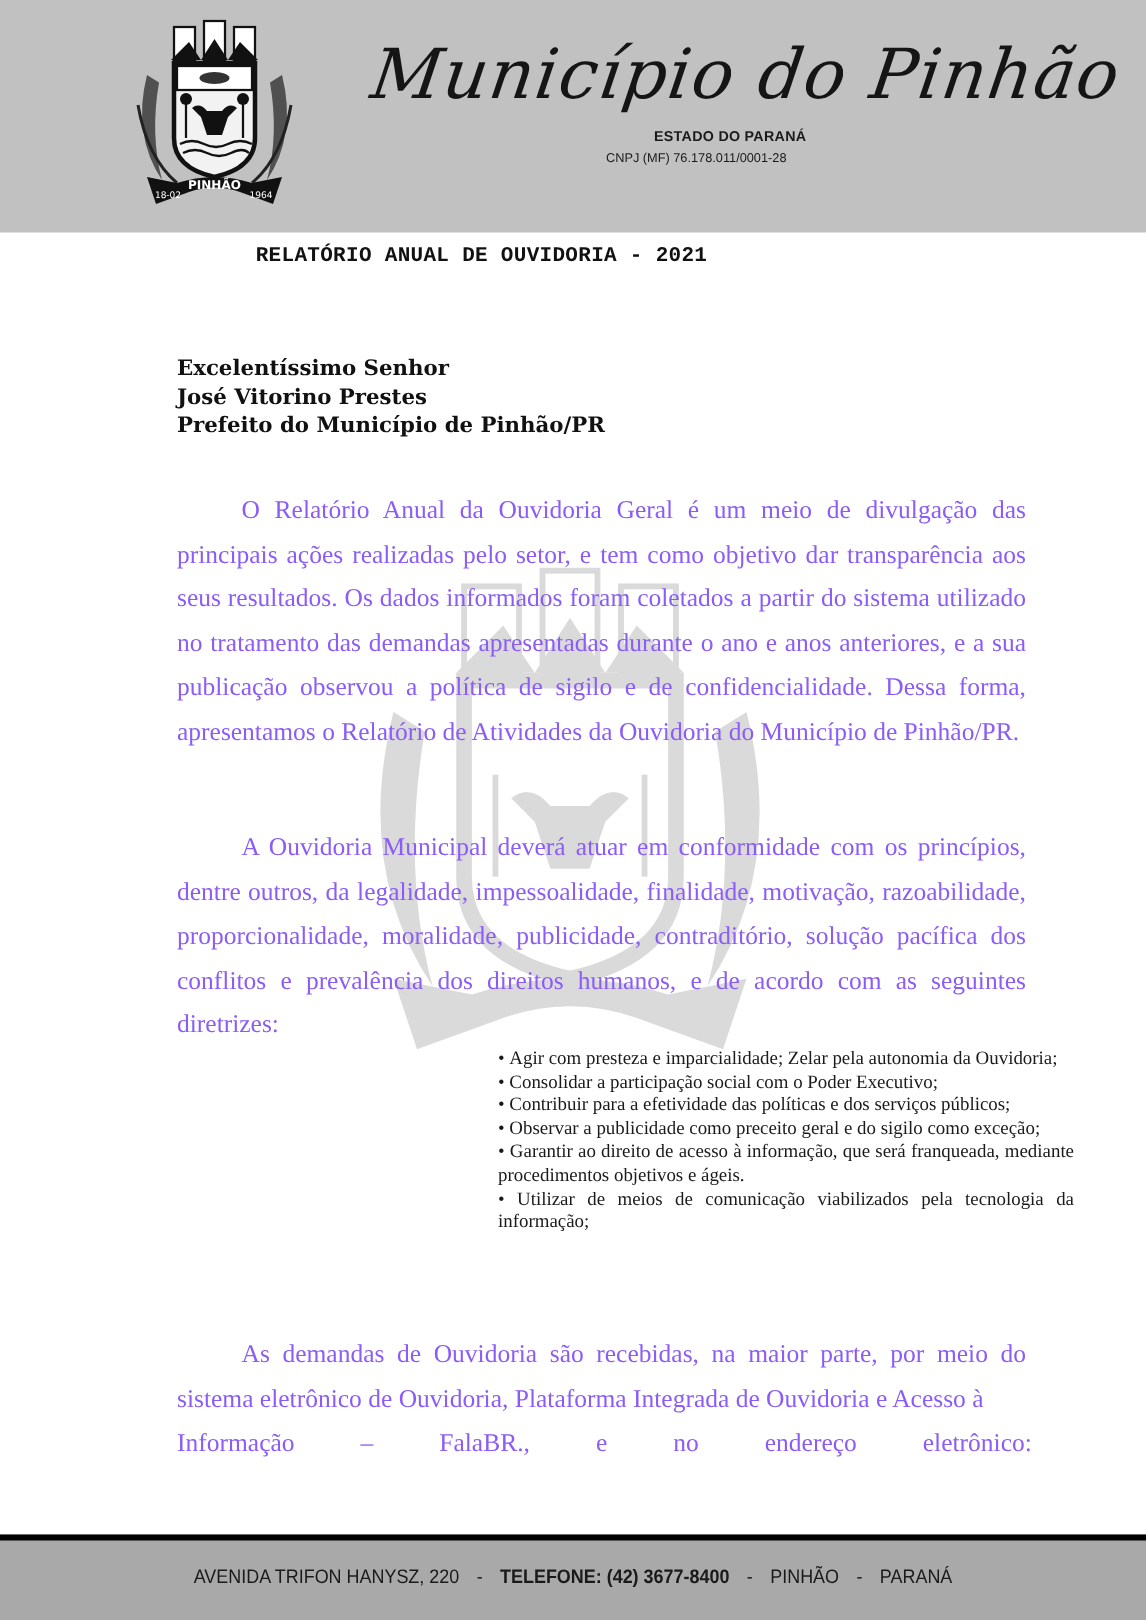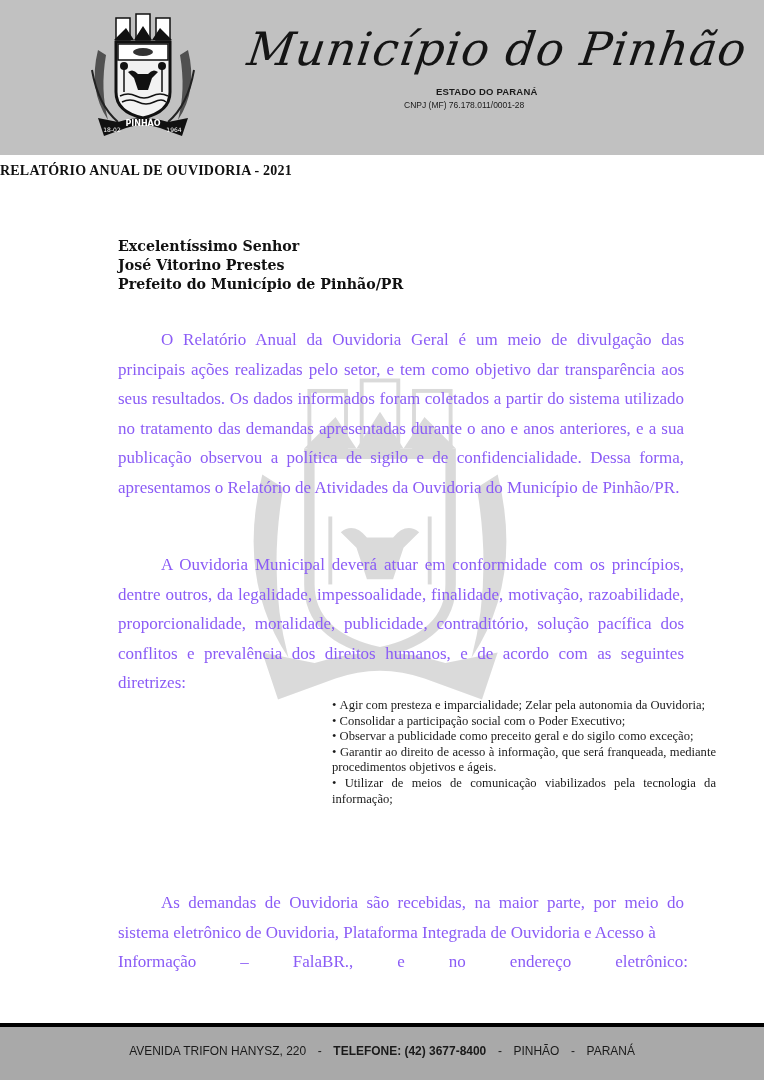--- a/index.html
+++ b/index.html
@@ -32,22 +32,22 @@
     }
 
     
     .watermark {
       position: absolute; left: 210px; top: 370px; width: 340px; height: 340px;
       opacity: 0.14; pointer-events: none;
     }
 
     
     .doc-title {
-      position: absolute; left: 0; top: 163px; width: 642px; 
-      font-family: Liberation Serif, serif; font-weight: bold; font-size: 14px;
+      position: absolute; left: 0; top: 163px; width: 642px; text-align: center;
+      font-family: Liberation Mono, monospace; font-weight: bold; font-size: 14px;
       letter-spacing: 0.2px;
     }
 
     
     .addressee {
       position: absolute; left: 118px; top: 237px;
       font-family: "DejaVu Serif", serif; font-weight: bold; font-size: 14.2px;
       line-height: 19px;
     }
 
@@ -149,20 +149,21 @@
   <div>José Vitorino Prestes</div>
   <div>Prefeito do Município de Pinhão/PR</div>
 </div>
 
 <p class="para p1">O Relatório Anual da Ouvidoria Geral é um meio de divulgação das principais ações realizadas pelo setor, e tem como objetivo dar transparência aos seus resultados. Os dados informados foram coletados a partir do sistema utilizado no tratamento das demandas apresentadas durante o ano e anos anteriores, e a sua publicação observou a política de sigilo e de confidencialidade. Dessa forma, apresentamos o Relatório de Atividades da Ouvidoria do Município de Pinhão/PR.</p>
 <p class="para p2">A Ouvidoria Municipal deverá atuar em conformidade com os princípios, dentre outros, da legalidade, impessoalidade, finalidade, motivação, razoabilidade, proporcionalidade, moralidade, publicidade, contraditório, solução pacífica dos conflitos e prevalência dos direitos humanos, e de acordo com as seguintes diretrizes:</p>
 
 <ul class="guidelines">
   <li>Agir com presteza e imparcialidade; Zelar pela autonomia da Ouvidoria;</li>
   <li>Consolidar a participação social com o Poder Executivo;</li>
+  <li>Contribuir para a efetividade das políticas e dos serviços públicos;</li>
   <li>Observar a publicidade como preceito geral e do sigilo como exceção;</li>
   <li>Garantir ao direito de acesso à informação, que será franqueada, mediante procedimentos objetivos e ágeis.</li>
   <li>Utilizar de meios de comunicação viabilizados pela tecnologia da informação;</li>
 </ul>
 
 <div class="para p3">
   <div>As demandas de Ouvidoria são recebidas, na maior parte, por meio do sistema eletrônico de Ouvidoria, Plataforma Integrada de Ouvidoria e Acesso à</div>
   <div class="last-line">
     <span>Informação</span>
     <span>–</span>

